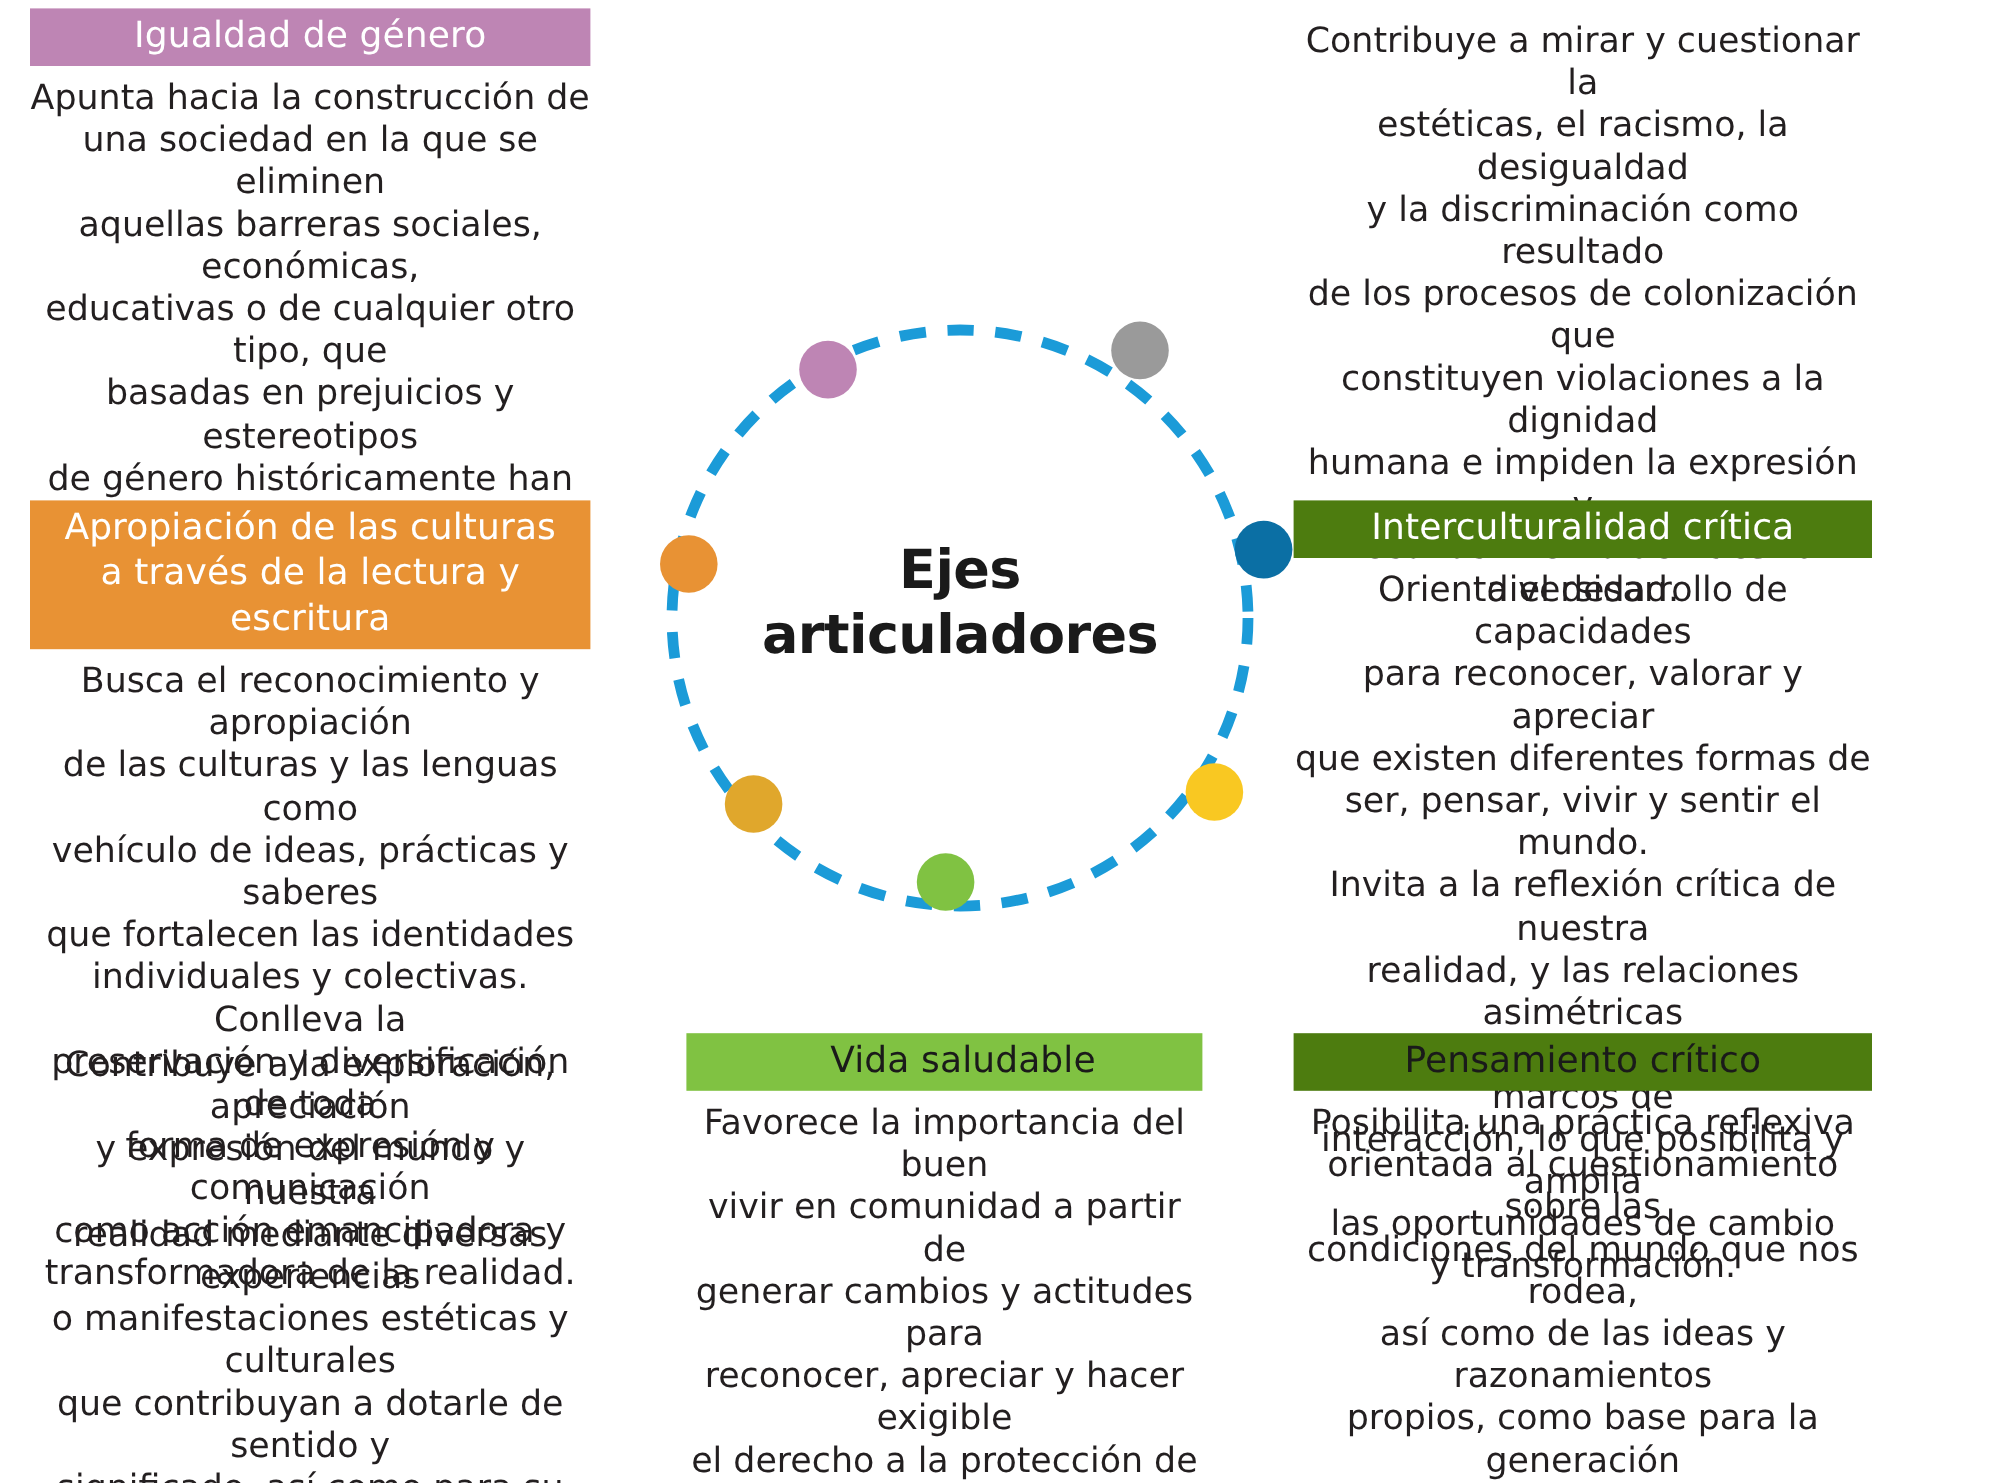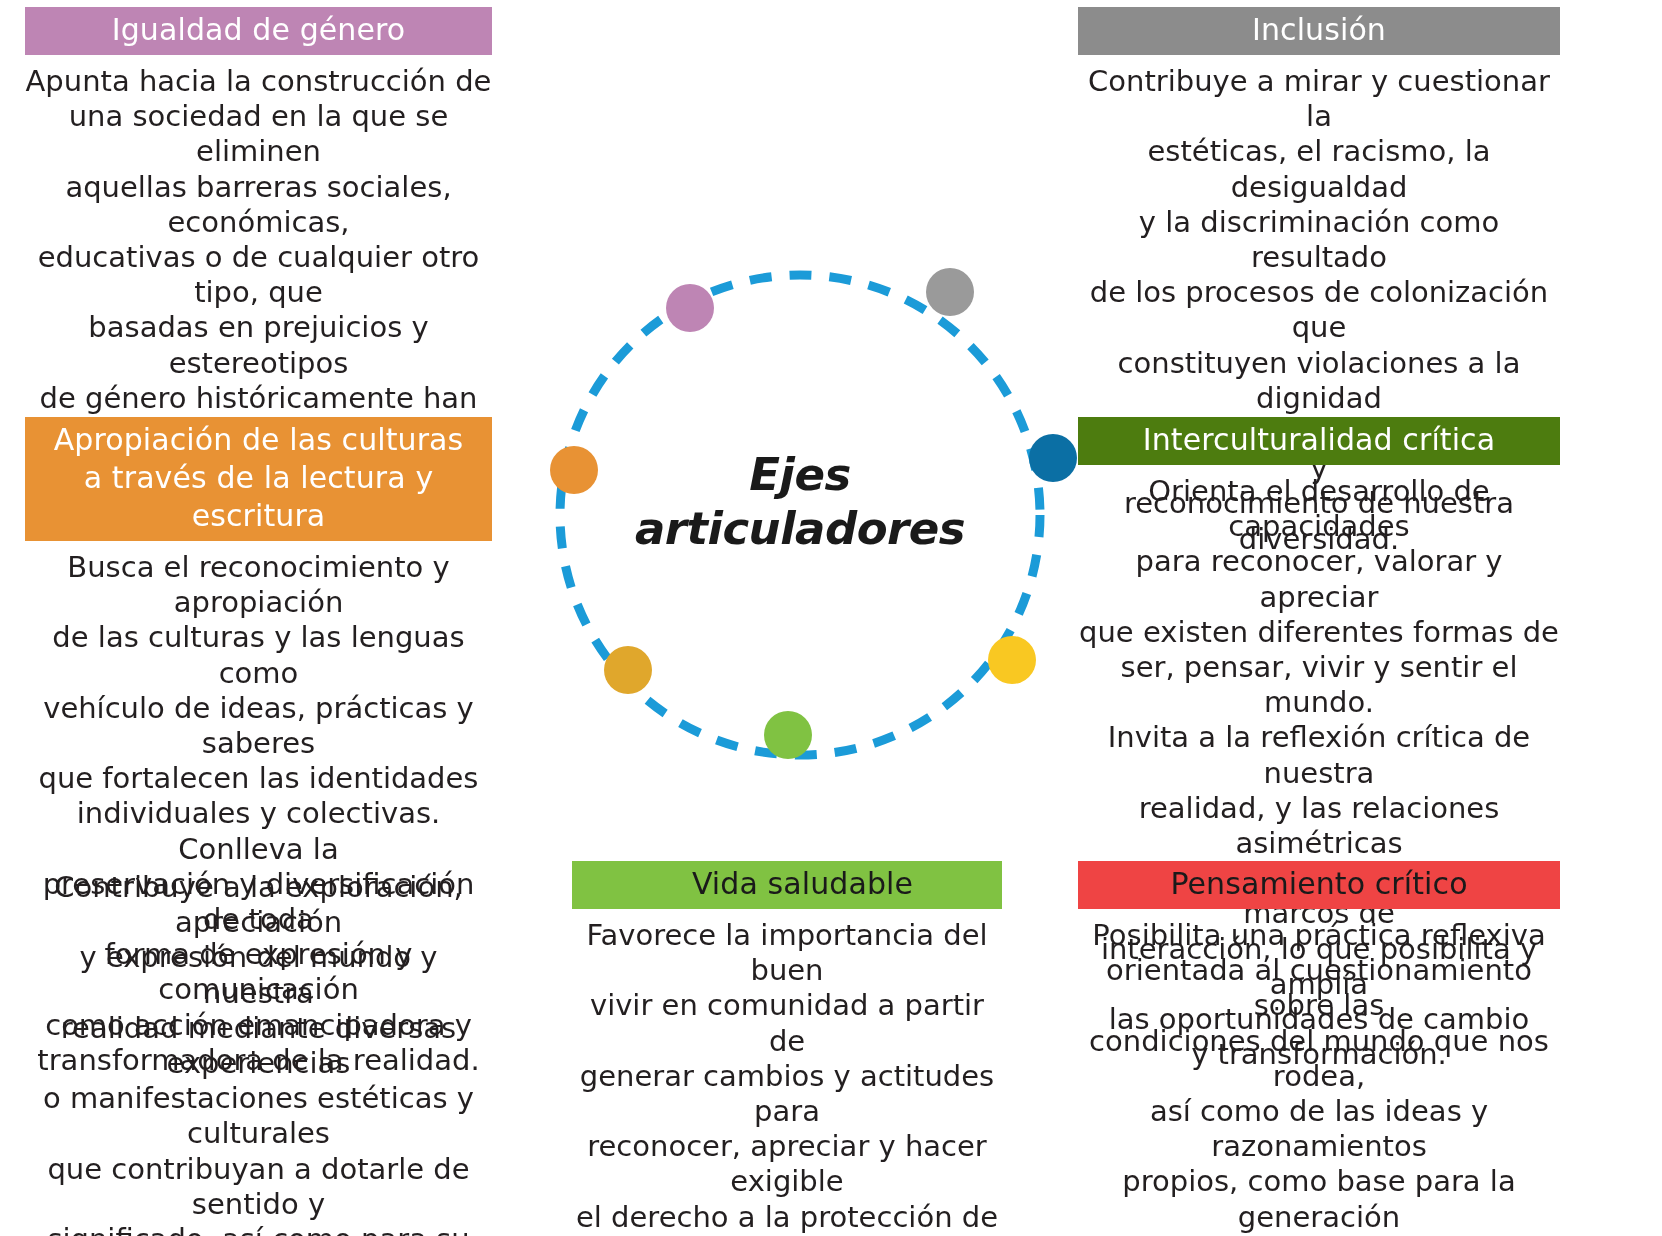--- a/index.html
+++ b/index.html
@@ -41,21 +41,21 @@
   #p-artes      {left:25px;  top:861px; width:467px;}
 
   #p-vida       {left:572px; top:861px; width:430px;}
 
   #p-inclusion  {left:1078px;top:7px;   width:482px;}
   #p-intercult  {left:1078px;top:417px; width:482px;}
   #p-pensamiento{left:1078px;top:861px; width:482px;}
 
   
   #diagram{
-    position:absolute;left:500px;top:230px;width:600px;height:580px;font-style:italic;
+    position:absolute;left:500px;top:230px;width:600px;height:580px;
   }
   #diagram svg{display:block;width:600px;height:580px;overflow:visible;}
   .center-title{
     position:absolute;left:0;top:218px;width:600px;
     text-align:center;
     font-family:"DejaVu Sans","Liberation Sans",sans-serif;
     font-weight:700;
     font-size:45px;
     line-height:54px;
     color:#1a1a1a;
@@ -109,21 +109,20 @@
     <div class="body">Favorece la importancia del buen
 vivir en comunidad a partir de
 generar cambios y actitudes para
 reconocer, apreciar y hacer exigible
 el derecho a la protección de la
 salud, en condiciones de igualdad
 y equidad para toda forma de vida.</div>
   </div>
 
   <div class="panel" id="p-inclusion">
-    <div class="bar light" style="background: rgb(140, 140, 140);">Inclusión</div>
     <div class="body">Contribuye a mirar y cuestionar la
 estéticas, el racismo, la desigualdad
 y la discriminación como resultado
 de los procesos de colonización que
 constituyen violaciones a la dignidad
 humana e impiden la expresión y
 reconocimiento de nuestra diversidad.</div>
   </div>
 
   <div class="panel" id="p-intercult">
@@ -134,21 +133,21 @@
 ser, pensar, vivir y sentir el mundo.
 Invita a la reflexión crítica de nuestra
 realidad, y las relaciones asimétricas
 que se producen en nuestros marcos de
 interacción, lo que posibilita y amplía
 las oportunidades de cambio
 y transformación.</div>
   </div>
 
   <div class="panel" id="p-pensamiento">
-    <div class="bar dark" style="background: #ef4444; text-align: center;">Pensamiento crítico</div>
+    <div class="bar dark" style="background: #4d7c0f; text-align: center;">Pensamiento crítico</div>
     <div class="body">Posibilita una práctica reflexiva
 orientada al cuestionamiento sobre las
 condiciones del mundo que nos rodea,
 así como de las ideas y razonamientos
 propios, como base para la generación
 de cambio en beneficio de nuestro
 entorno social y natural.</div>
   </div>
 
   <div id="diagram">

